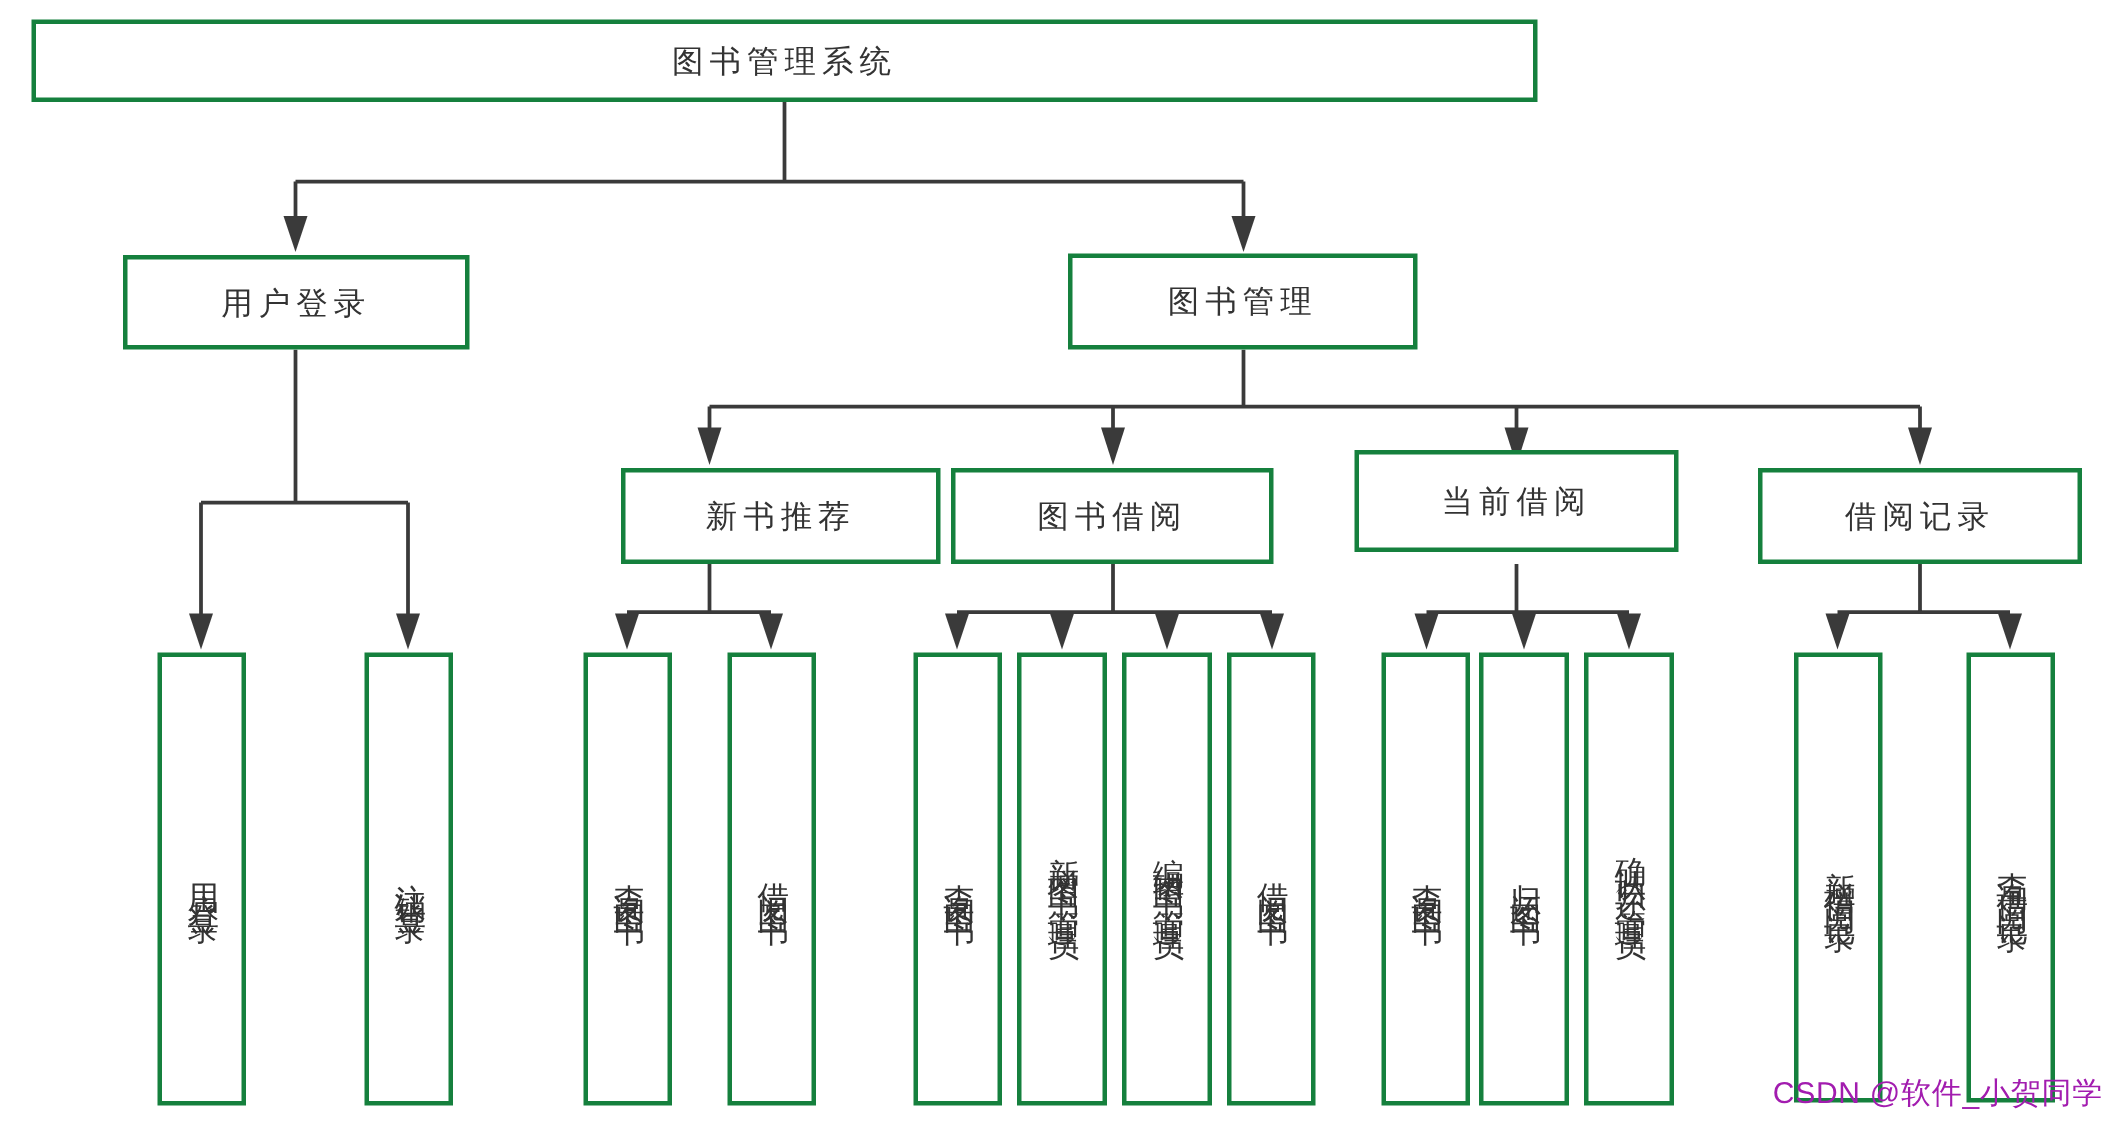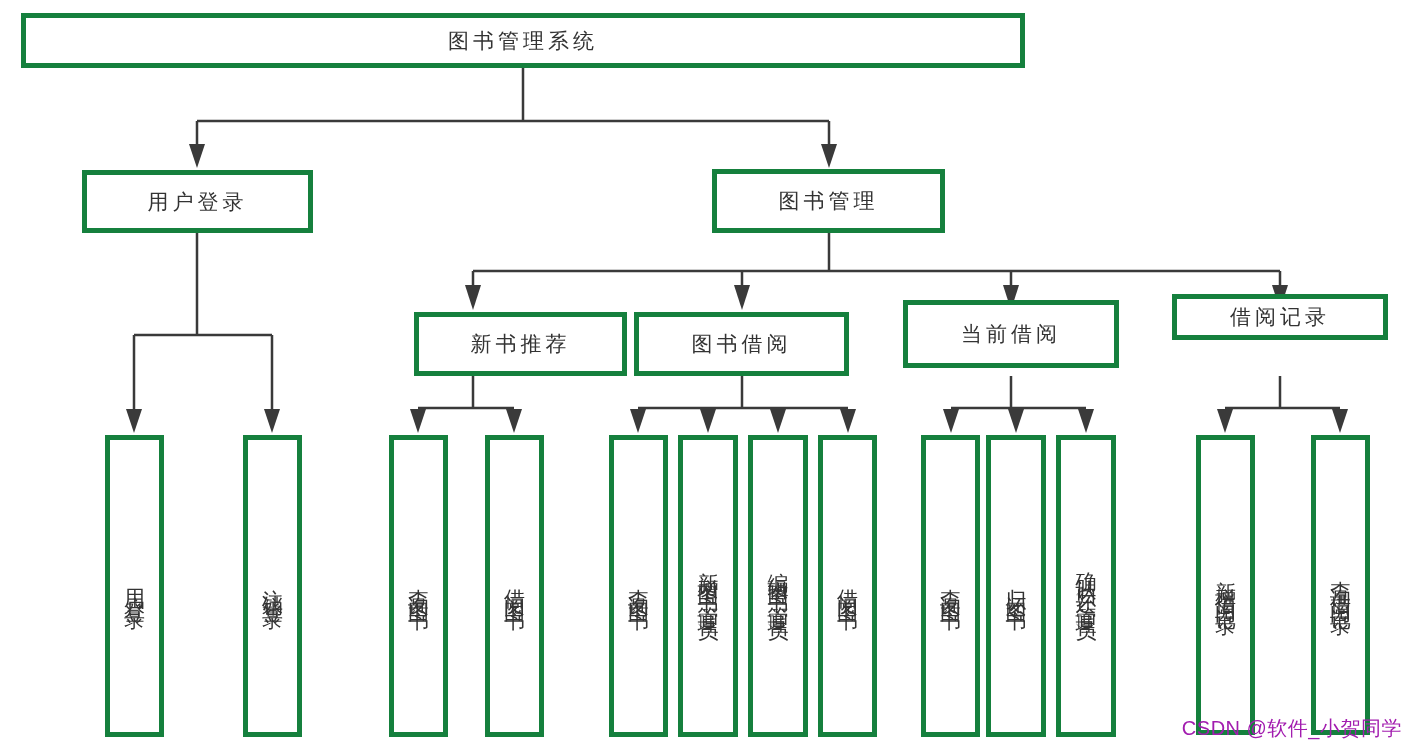--- a/index.html
+++ b/index.html
@@ -10,21 +10,21 @@
     font-family:"Liberation Sans", sans-serif;
     overflow:hidden;
   }
   .connectors{position:absolute;left:0;top:0;z-index:1;}
   .connectors path{fill:none;stroke:#3a3a3a;stroke-width:2.5;}
   .connectors polygon{fill:#3a3a3a;stroke:none;}
   .box{
     position:absolute;
     box-sizing:border-box;
     background:#ffffff;
-    border:5px solid #15803d;
+    border:3px solid #15803d;
     color:#333333;
     display:flex;align-items:center;justify-content:center;
     z-index:2;
     text-align:center;
   }
   .hbox{font-size:21px;letter-spacing:4px;white-space:nowrap;}
   .vbox{
     writing-mode:vertical-lr;
     text-orientation:mixed;
     font-size:21px;
@@ -107,21 +107,21 @@
 
   <div class="box hbox" style="left:366px;top:312px;width:213px;height:64px;margin-left:48px;">
     <span>新书推荐</span>
   </div>
   <div class="box hbox" style="left:634px;top:312px;width:215px;height:64px;">
     <span>图书借阅</span>
   </div>
   <div class="box hbox" style="left:903px;top:300px;width:216px;height:68px;">
     <span>当前借阅</span>
   </div>
-  <div class="box hbox" style="left:1172px;top:294px;width:216px;height:46px;">
+  <div class="box hbox" style="left:1172px;top:312px;width:216px;height:64px;">
     <span>借阅记录</span>
   </div>
 
   <div class="box vbox" style="left:105px;top:435px;width:59px;height:302px;">
     <span>用户登录</span>
   </div>
   <div class="box vbox" style="left:243px;top:435px;width:59px;height:302px;">
     <span>注销登录</span>
   </div>
 

